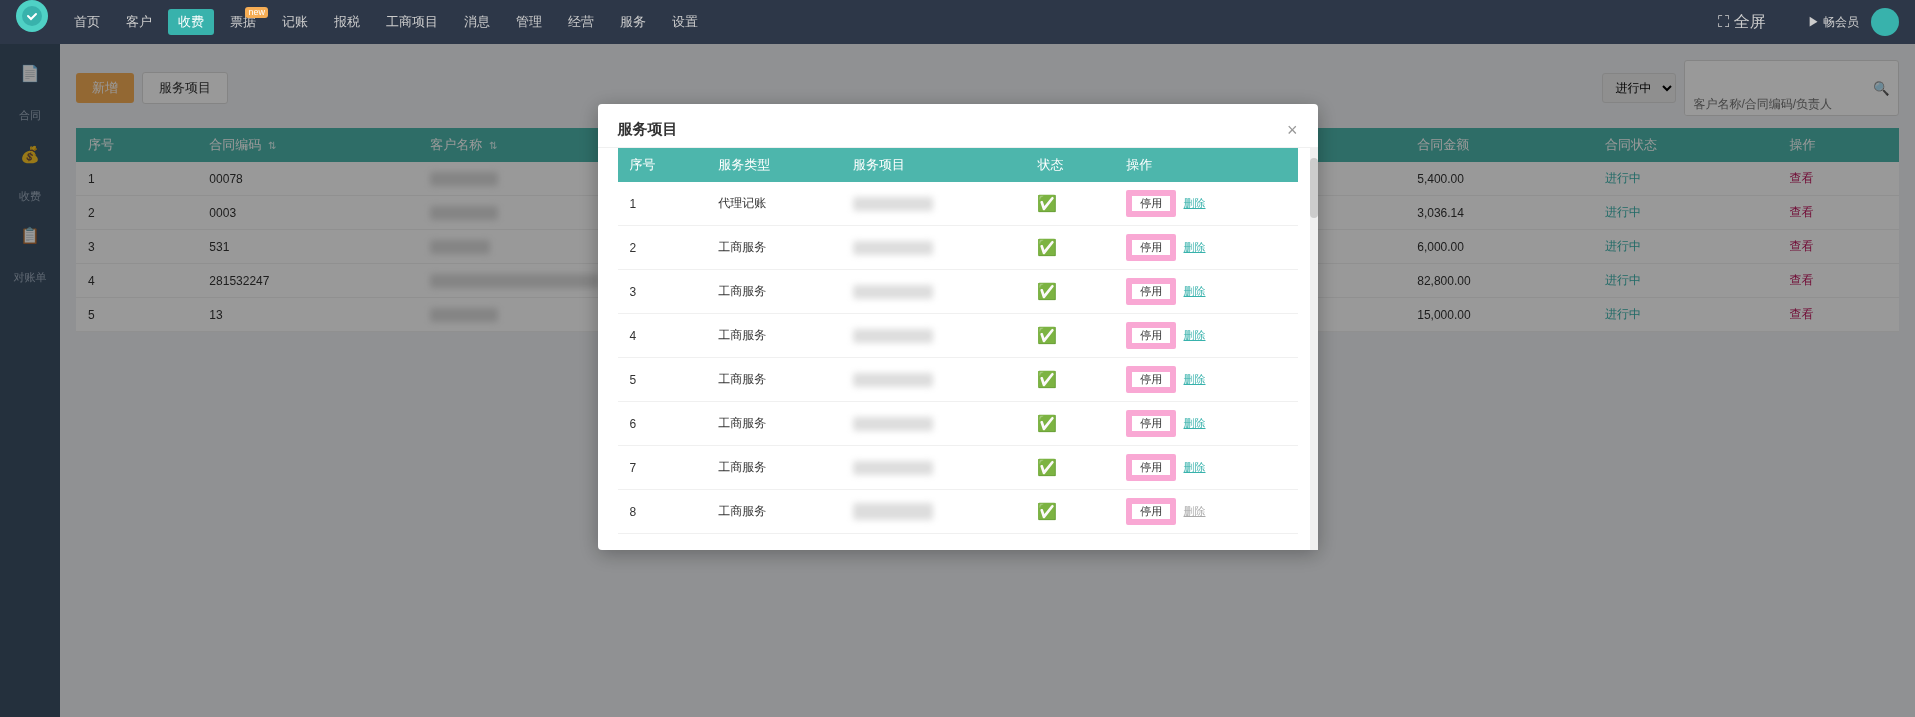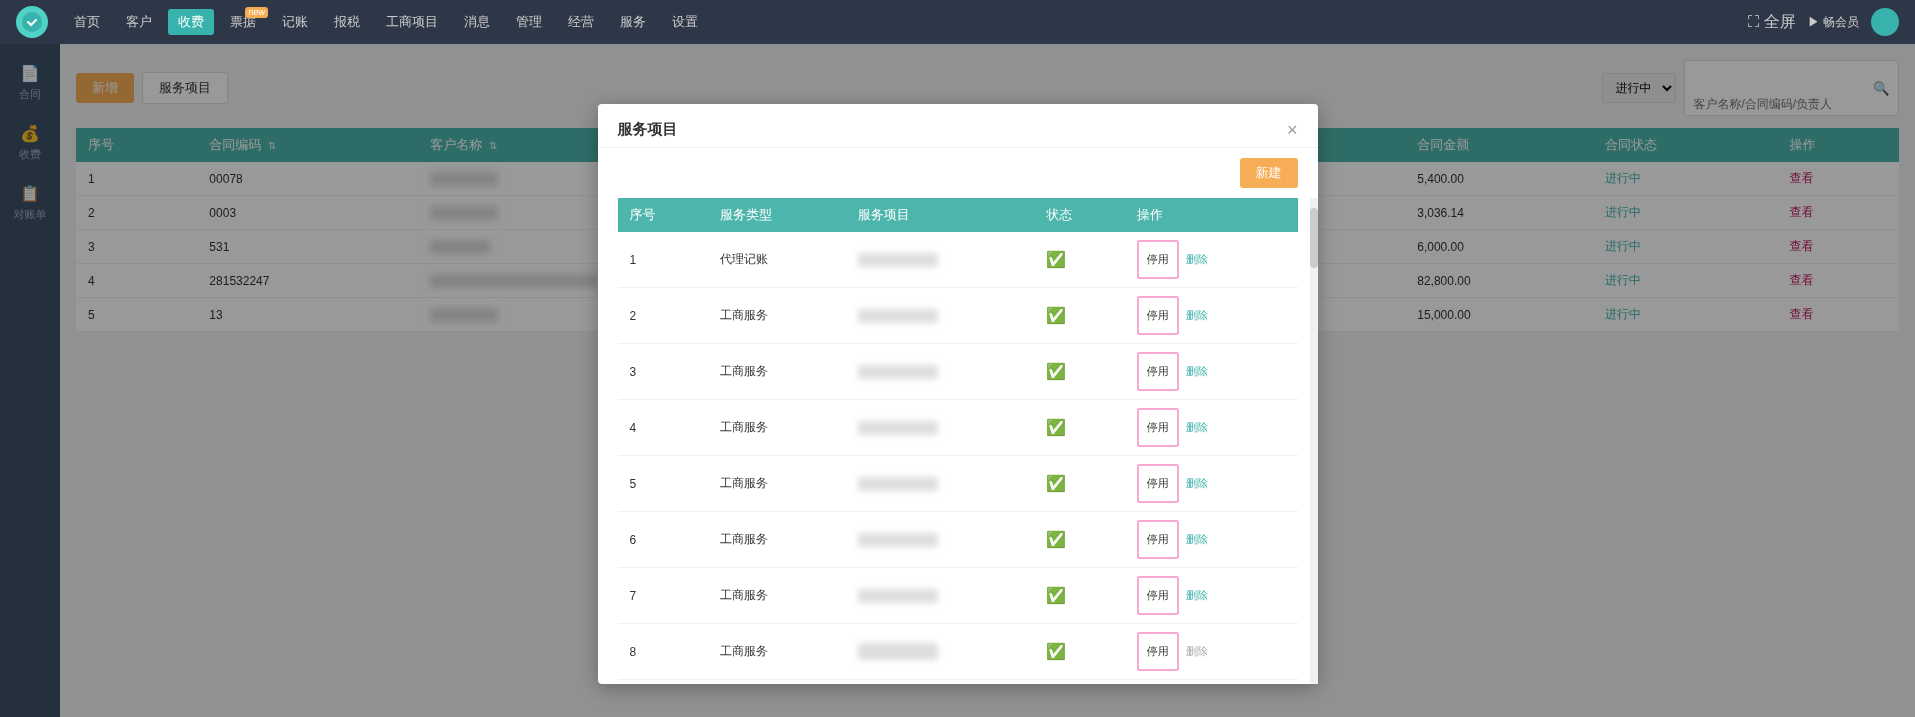--- a/index.html
+++ b/index.html
@@ -3,21 +3,20 @@
   <meta charset="utf-8">
   <style>
     * { box-sizing: border-box; margin: 0; padding: 0; }
     body { font-family: "Microsoft YaHei", "PingFang SC", sans-serif; font-size: 13px; background: #f0f2f5; overflow: hidden; }
 
     
     .top-nav {
       height: 44px;
       background: #2d3748;
       display: flex;
-      align-items: center;
       padding: 0 16px;
       color: #fff;
       position: relative;
       z-index: 100;
     }
     .top-nav .logo {
       width: 32px; height: 32px;
       background: #4fd1c5;
       border-radius: 50%;
       display: flex; align-items: center; justify-content: center;
@@ -83,21 +82,21 @@
       cursor: pointer;
       border-radius: 4px;
       font-size: 11px;
       gap: 3px;
     }
     .sidebar-item .icon-box {
       width: 22px; height: 22px;
       display: flex; align-items: center; justify-content: center;
       font-size: 16px;
     }
-    .sidebar-item span { text-align: center; }
+    .sidebar-item span { text-align: center; margin-top: 21px; }
 
     
     .main-content {
       flex: 1;
       padding: 16px;
       overflow: auto;
       position: relative;
     }
 
     
@@ -274,33 +273,34 @@
       font-size: 12px;
       color: #333;
     }
     .check-icon {
       color: #38b2ac;
       font-size: 16px;
     }
     .btn-stop {
       color: #333;
       background: none;
-      border: 2px solid #f9a8d4;
-      padding: 10px 8px;
+      border: 6px solid #f9a8d4;
+      padding: 0 8px;
       border-radius: 2px;
       cursor: pointer;
       font-size: 11px;
       margin-right: 4px;
     }
     .btn-delete {
       color: #38b2ac;
       background: none;
       border: none;
       cursor: pointer;
       font-size: 11px;
+      text-decoration: underline;
     }
     .btn-delete.disabled {
       color: #aaa;
     }
     .scrollbar-track {
       position: absolute;
       right: 0; top: 0; bottom: 0;
       width: 8px;
       background: #f0f0f0;
     }
@@ -335,21 +335,21 @@
     <div class="nav-item">报税</div>
     <div class="nav-item">工商项目</div>
     <div class="nav-item">消息</div>
     <div class="nav-item">管理</div>
     <div class="nav-item">经营</div>
     <div class="nav-item">服务</div>
     <div class="nav-item">设置</div>
   </div>
   <div class="nav-right">
     <span style="cursor:pointer; font-size:16px;">⛶ <span>全屏</span></span>
-    <span style="cursor:pointer; font-size:12px;">▶ <span>畅会员</span></span>
+    <span style="cursor:pointer; font-size:12px;margin-left:30px;">▶ <span>畅会员</span></span>
     <div class="avatar"></div>
   </div>
 </div>
 
 <div class="layout">
 
   <div class="sidebar">
     <div class="sidebar-item">
       <div class="icon-box">📄</div>
       <span>合同</span>
@@ -451,23 +451,20 @@
   </div>
 </div>
 
 <div class="overlay" id="modal-overlay">
 
   <div class="modal">
     <div class="modal-header">
       <span class="modal-title">服务项目</span>
       <button class="modal-close">×</button>
     </div>
-    <div class="modal-toolbar">
-      <button class="btn-new">新建</button>
-    </div>
     <div class="modal-content" style="position:relative">
       <table class="modal-table">
         <thead>
           <tr>
             <th>序号</th>
             <th>服务类型</th>
             <th>服务项目</th>
             <th>状态</th>
             <th>操作</th>
           </tr>

